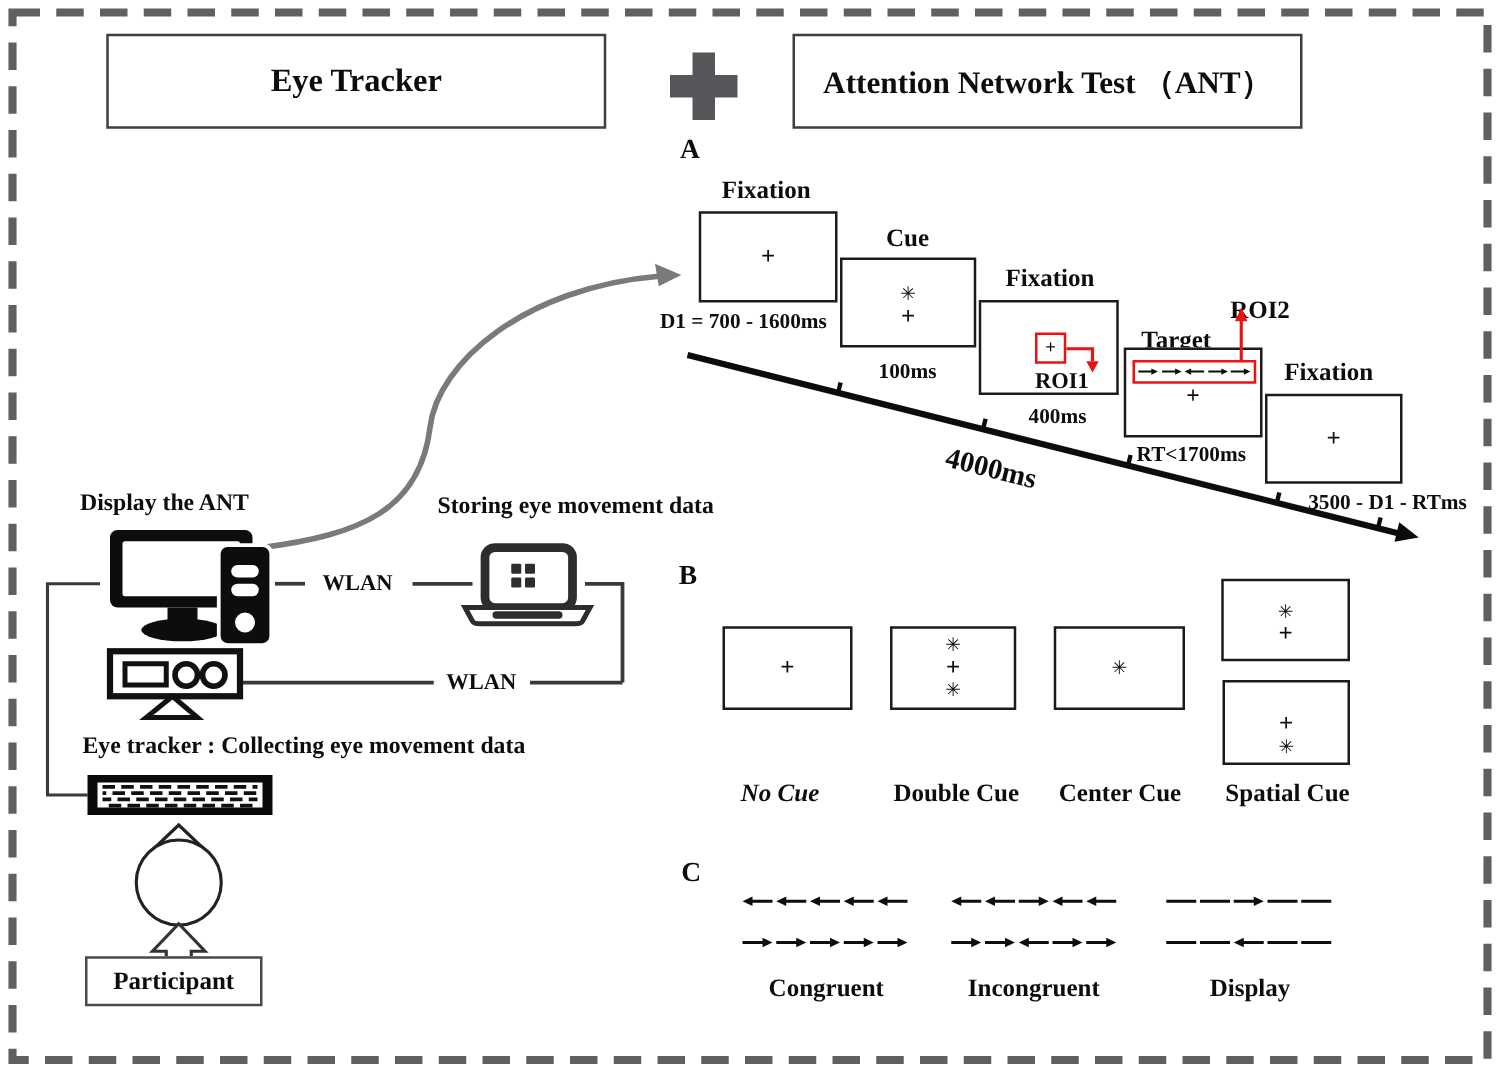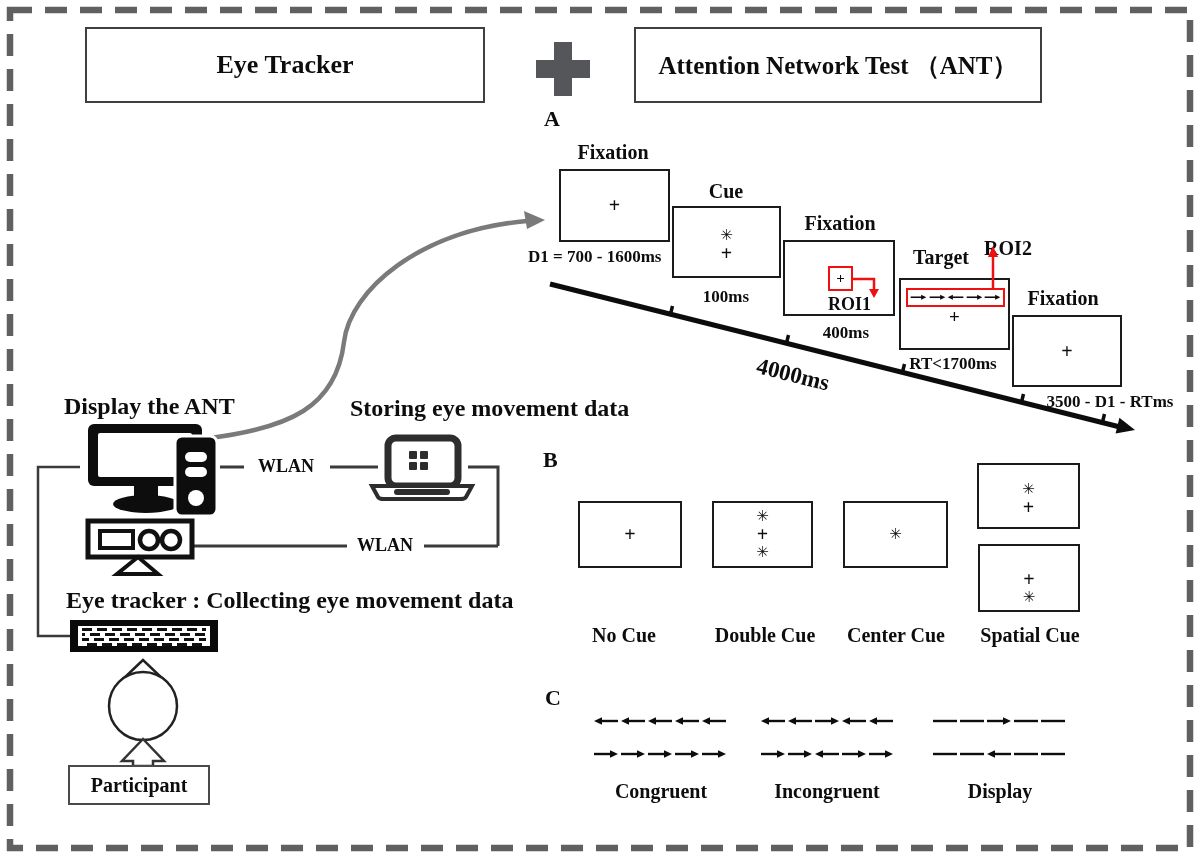--- a/index.html
+++ b/index.html
@@ -1,21 +1,21 @@
 <!DOCTYPE html>
 <html><head>
 <meta charset="utf-8">
 <style>
   html,body{margin:0;padding:0;background:#fff;}
   .canvas{position:relative;width:1200px;height:858px;background:#fff;overflow:hidden;
           font-family:"Liberation Serif",serif;color:#0d0d0d;}
   .layer{position:absolute;left:0;top:0;}
   .lbl{position:absolute;font-weight:bold;color:#0d0d0d;white-space:nowrap;line-height:1.1;}
   .ctr{transform:translateX(-50%);}
-  .s17{font-size:17px;} .s18{font-size:18px;} .s19{font-size:24px;} .s20{font-size:20px;}
+  .s17{font-size:17px;} .s18{font-size:18px;} .s19{font-size:19px;} .s20{font-size:20px;}
   .s22{font-size:22px;} .s23{font-size:23px;}
   .titlebox{position:absolute;border:2px solid #3f3f3f;background:#fff;display:flex;
             align-items:center;justify-content:center;font-weight:bold;font-size:26px;box-sizing:border-box;}
   .plus{position:absolute;left:536px;top:42px;width:54px;height:54px;}
   .plus::before{content:"";position:absolute;left:18px;top:0;width:18px;height:54px;background:#55565a;}
   .plus::after{content:"";position:absolute;left:0;top:18px;width:54px;height:18px;background:#55565a;}
   .scr{position:absolute;background:#fff;border:2px solid #1b1b1b;box-sizing:border-box;}
   .scr-flex{display:flex;align-items:center;justify-content:center;}
   .stack{display:flex;flex-direction:column;align-items:center;width:100%;}
   .sym{display:block;text-align:center;}
@@ -148,21 +148,21 @@
       <span>+</span>
     </div>
     <svg style="position:absolute;left:68px;top:33px;" width="28" height="26">
       <polyline points="0,4 21,4 21,14" fill="none" stroke="#ee1111" stroke-width="2.5"></polyline>
       <polygon points="21,23 16,14 26,14" fill="#ee1111"></polygon>
     </svg>
     <div class="lbl s18" style="left:43px;top:53px;">ROI1</div>
   </div>
   <div class="lbl s17 ctr" style="left:846px;top:324px;">400ms</div>
 
-  <div class="lbl s20 ctr" style="left:941px;top:246px;text-align:center;">Target</div>
+  <div class="lbl s20 ctr" style="left:941px;top:261px;text-align:center;">Target</div>
   <div class="lbl s20 ctr" style="left:1008px;top:237px;">ROI2</div>
   <div class="scr" style="left:899px;top:278px;width:111px;height:72px;">
     <div class="redrect">
         <svg width="17" height="8.5" viewBox="0 0 26 12">
           <line y1="6" y2="6" stroke="#0d0d0d" stroke-width="2.4" x1="1" x2="18"></line>
           <polygon points="25,6 17,2.2 17,9.8" fill="#0d0d0d"></polygon>
         </svg>
         <svg width="17" height="8.5" viewBox="0 0 26 12">
           <line y1="6" y2="6" stroke="#0d0d0d" stroke-width="2.4" x1="1" x2="18"></line>
           <polygon points="25,6 17,2.2 17,9.8" fill="#0d0d0d"></polygon>
@@ -229,21 +229,21 @@
         <span class="sym sym-star">✳</span>
         <span class="sym sym-plus">+</span>
       </div>
   </div>
   <div class="scr scr-flex pad-top20" style="left:978px;top:544px;width:102px;height:68px;">
     <div class="stack">
         <span class="sym sym-plus">+</span>
         <span class="sym sym-star">✳</span>
       </div>
   </div>
-  <div class="lbl s20 ctr" style="left:624px;top:624px;">No Cue</div>
+  <div class="lbl s20 ctr" style="left:624px;top:624px;font-style:italic;">No Cue</div>
   <div class="lbl s20 ctr" style="left:765px;top:624px;">Double Cue</div>
   <div class="lbl s20 ctr" style="left:896px;top:624px;">Center Cue</div>
   <div class="lbl s20 ctr" style="left:1030px;top:624px;">Spatial Cue</div>
 
   <div class="arrowrow" style="left:593px;top:715px;">
       <svg width="26" height="12" viewBox="0 0 26 12">
         <line y1="6" y2="6" stroke="#0d0d0d" stroke-width="2.4" x1="8" x2="25"></line>
         <polygon points="1,6 9,2.2 9,9.8" fill="#0d0d0d"></polygon>
       </svg>
       <svg width="26" height="12" viewBox="0 0 26 12">

